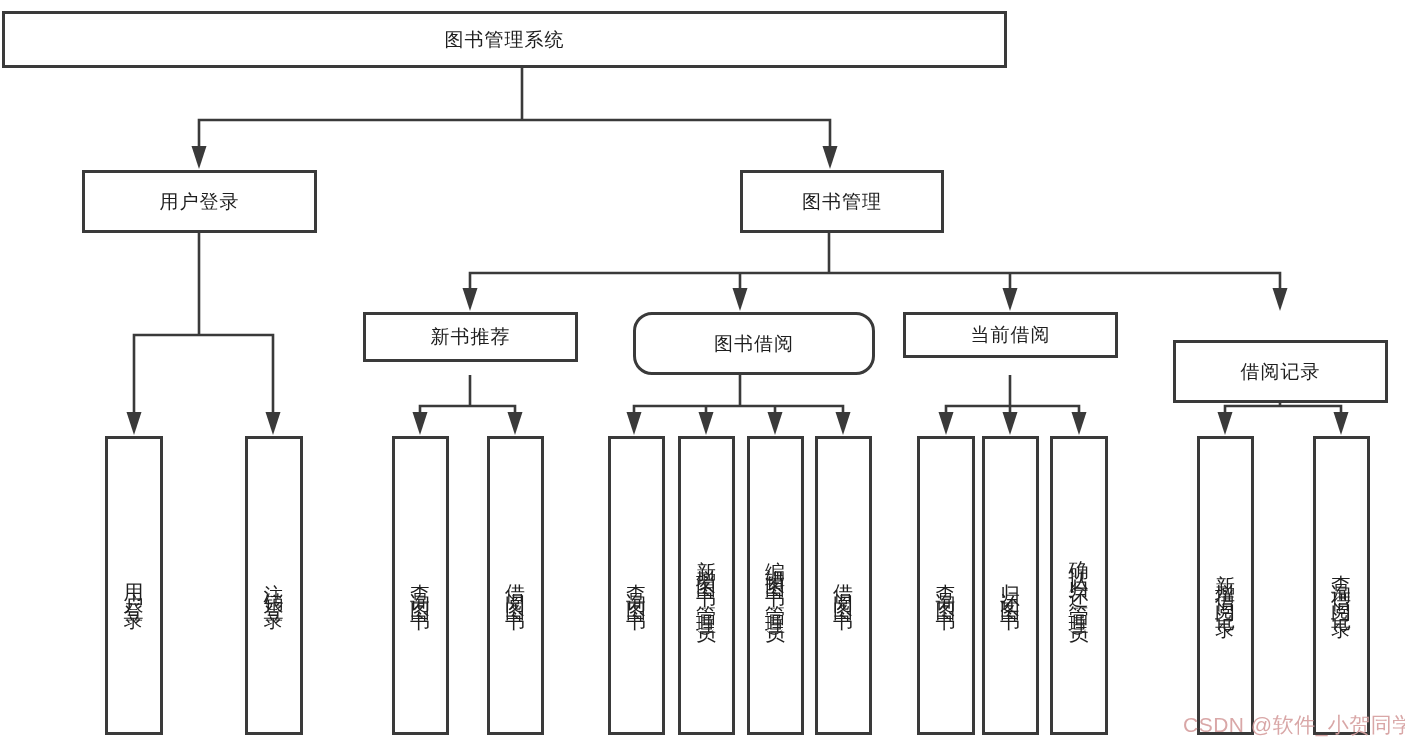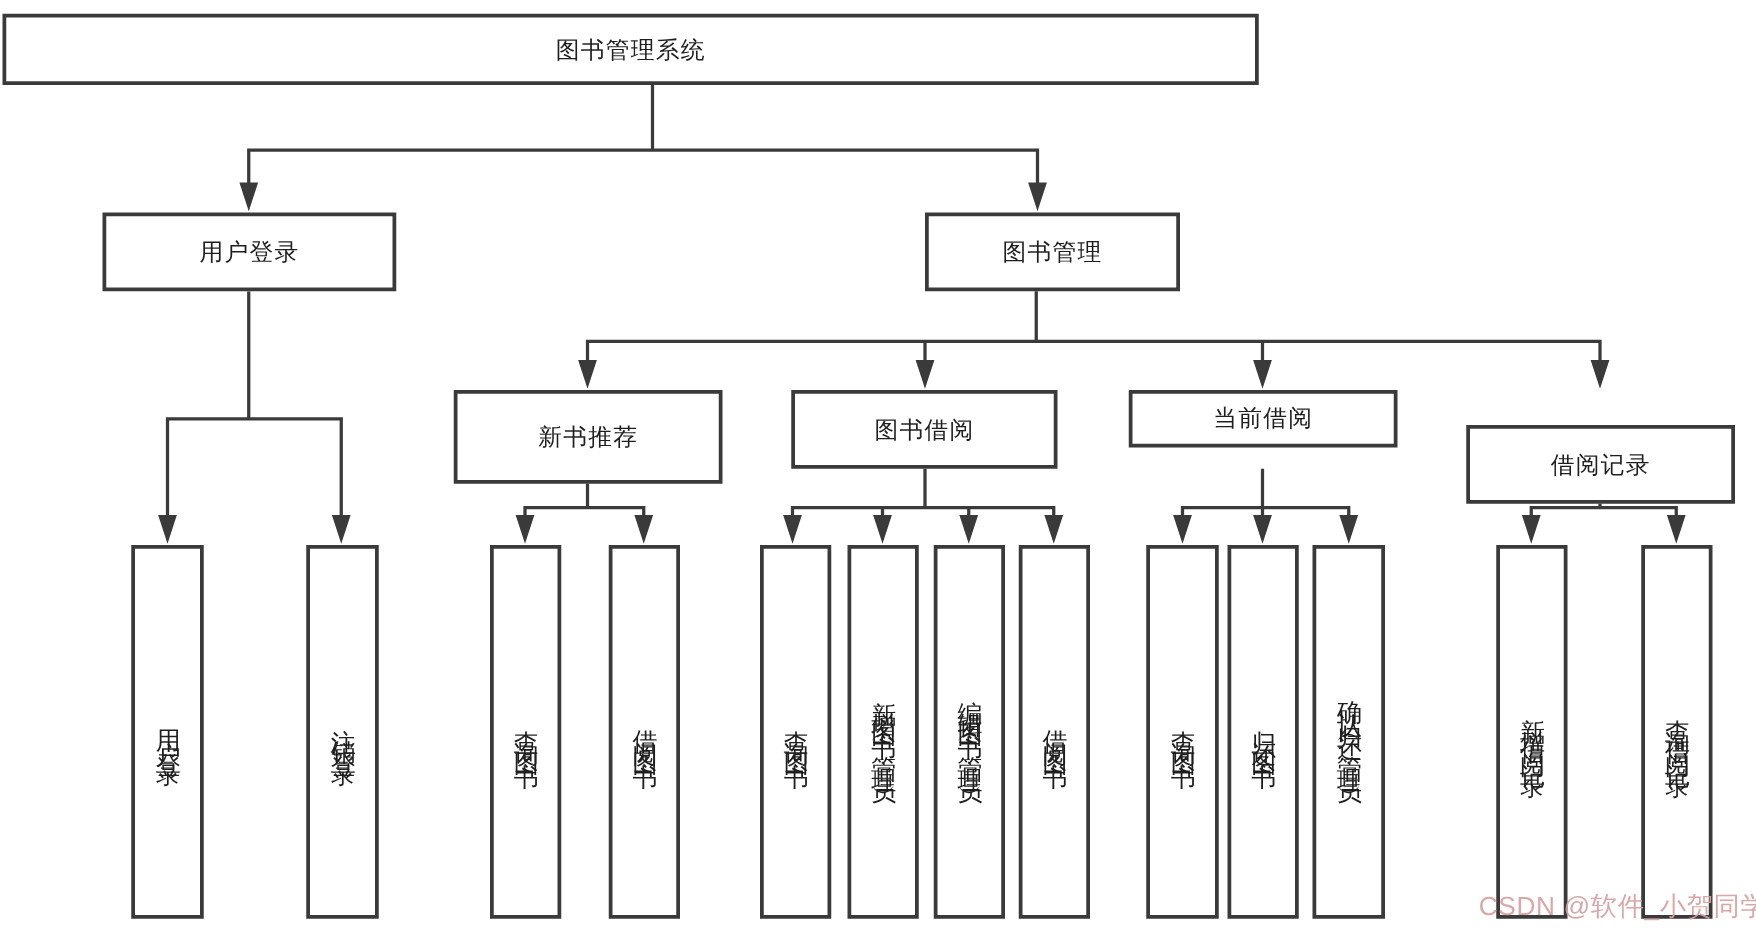--- a/index.html
+++ b/index.html
@@ -99,24 +99,24 @@
     <span>图书管理系统</span>
   </div>
 
   <div class="node hbox" style="left:82px;top:170px;width:235px;height:63px;">
     <span>用户登录</span>
   </div>
   <div class="node hbox" style="left:740px;top:170px;width:204px;height:63px;">
     <span>图书管理</span>
   </div>
 
-  <div class="node hbox" style="left:363px;top:312px;width:215px;height:75px;">
+  <div class="node hbox" style="left:363px;top:312px;width:215px;height:50px;">
     <span>新书推荐</span>
   </div>
-  <div class="node hbox" style="left:633px;top:312px;width:213px;height:63px;">
+  <div class="node hbox" style="left:633px;top:312px;width:242px;height:63px;border-radius:19px;">
     <span>图书借阅</span>
   </div>
   <div class="node hbox" style="left:903px;top:312px;width:215px;height:46px;">
     <span>当前借阅</span>
   </div>
   <div class="node hbox" style="left:1173px;top:312px;width:215px;height:63px;margin-top:28px;">
     <span>借阅记录</span>
   </div>
 
   <div class="node vbox" style="left:105px;top:436px;width:58px;height:299px;">

